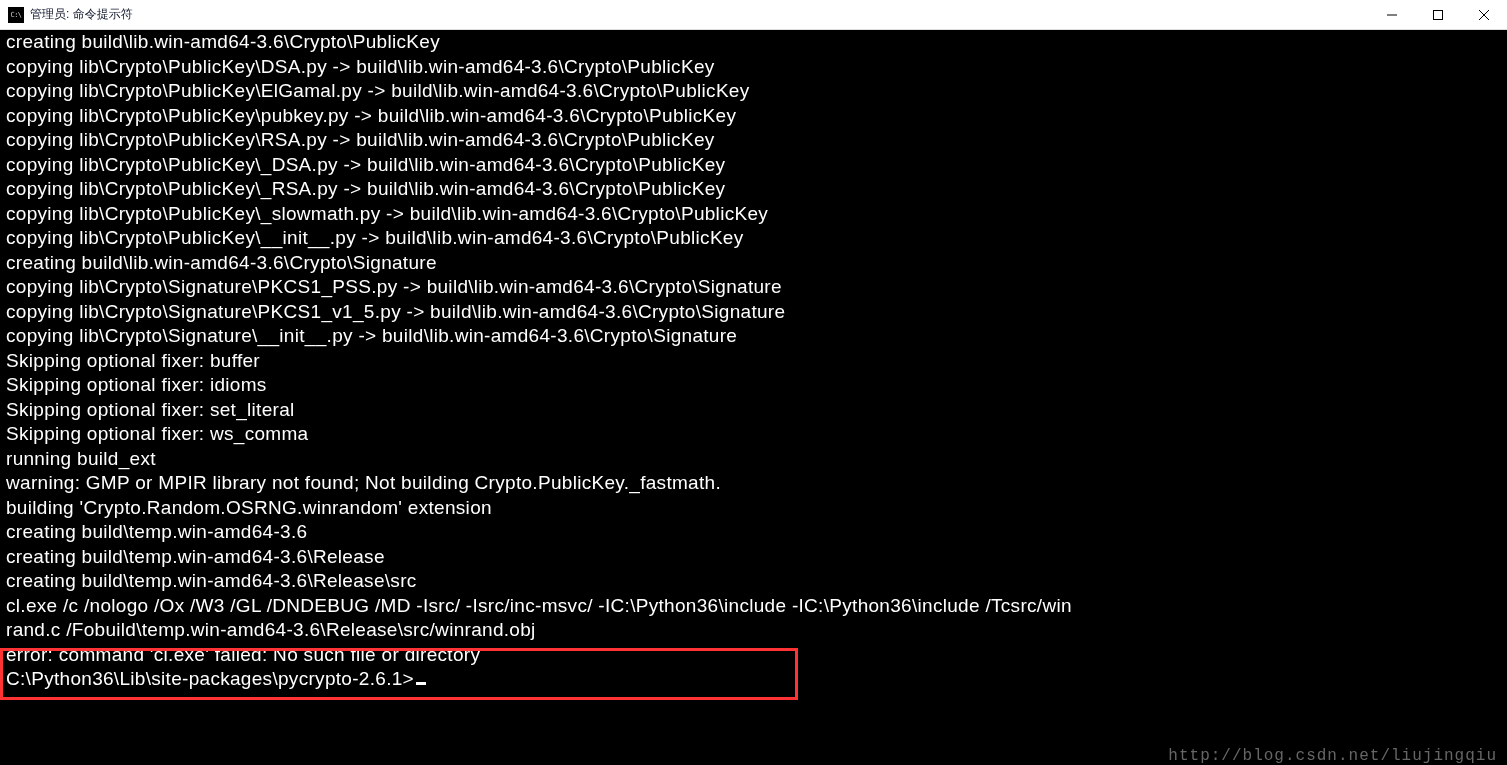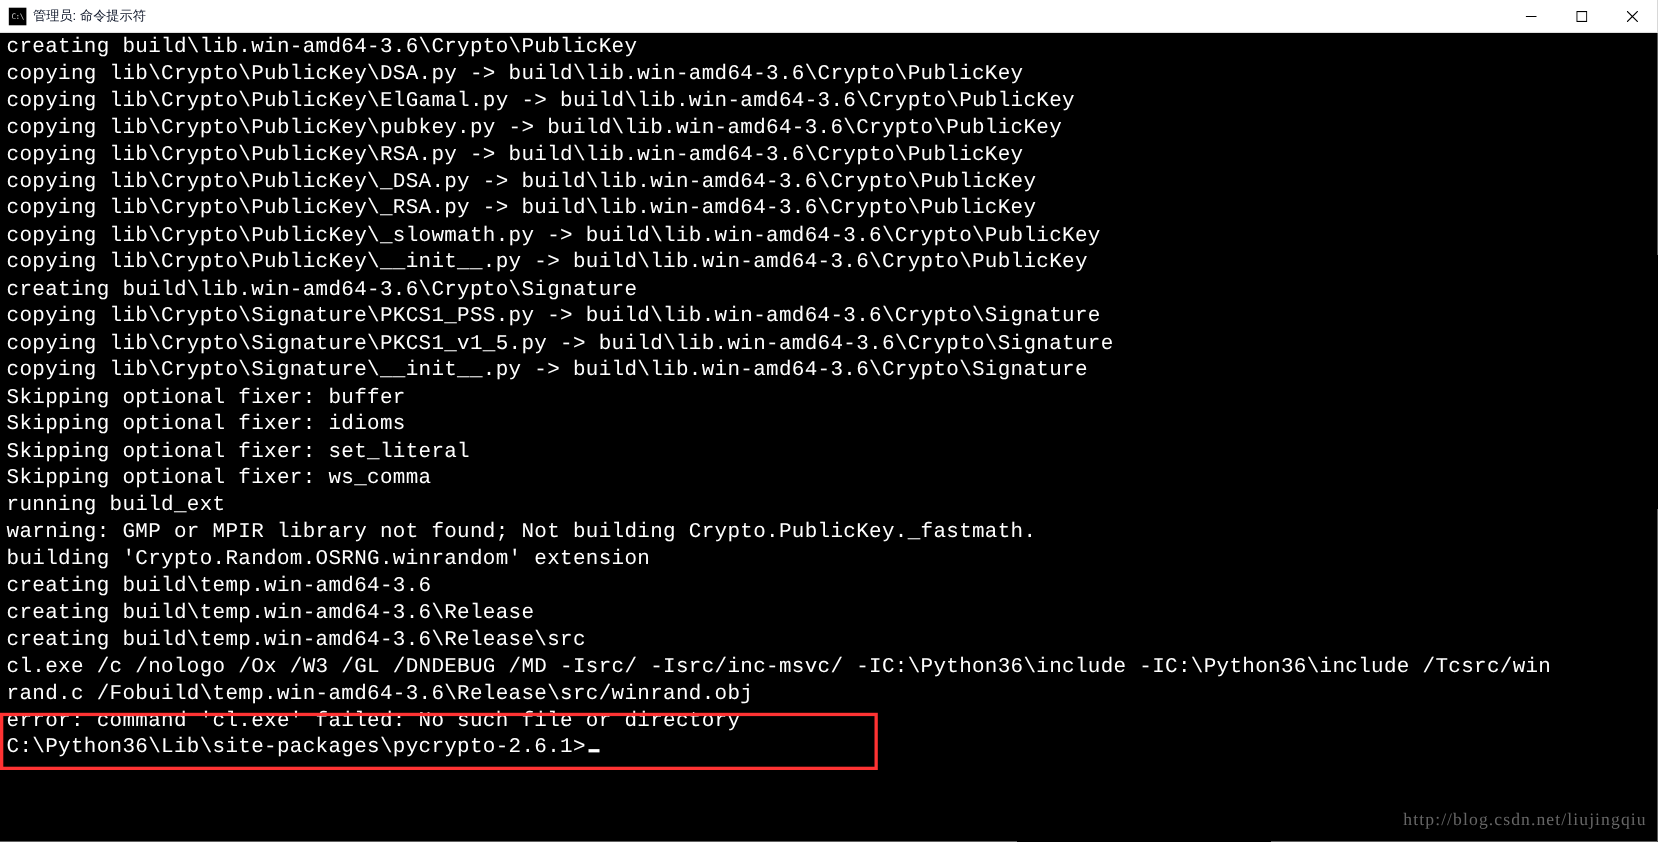--- a/index.html
+++ b/index.html
@@ -51,21 +51,21 @@
       display: flex;
       align-items: center;
       justify-content: center;
       color: #000;
       font-size: 10px;
       cursor: pointer;
     }
     .terminal {
       background: #000;
       color: #fff;
-      font-family: Liberation Mono, monospace;
+      font-family: Liberation Sans, sans-serif;
       font-size: 19px;
       line-height: 24.5px;
       padding: 0 6px;
       height: 735px;
       overflow: hidden;
       white-space: pre;
       letter-spacing: 0.3px;
       position: relative;
     }
     .terminal-line {
@@ -80,23 +80,23 @@
       display: inline-block;
       width: 10px;
       height: 3px;
       background: #fff;
       vertical-align: baseline;
       margin-left: 2px;
     }
     .watermark {
       position: absolute;
       right: 10px;
-      bottom: 10px;
+      bottom: 0;
       color: #666;
-      font-family: Liberation Serif, serif;
+      font-family: Liberation Mono, monospace;
       font-size: 16px;
       letter-spacing: 1px;
       pointer-events: none;
     }
   </style>
 </head>
 <body>
 
 <div class="titlebar">
   <span class="titlebar-icon">C:\</span>

